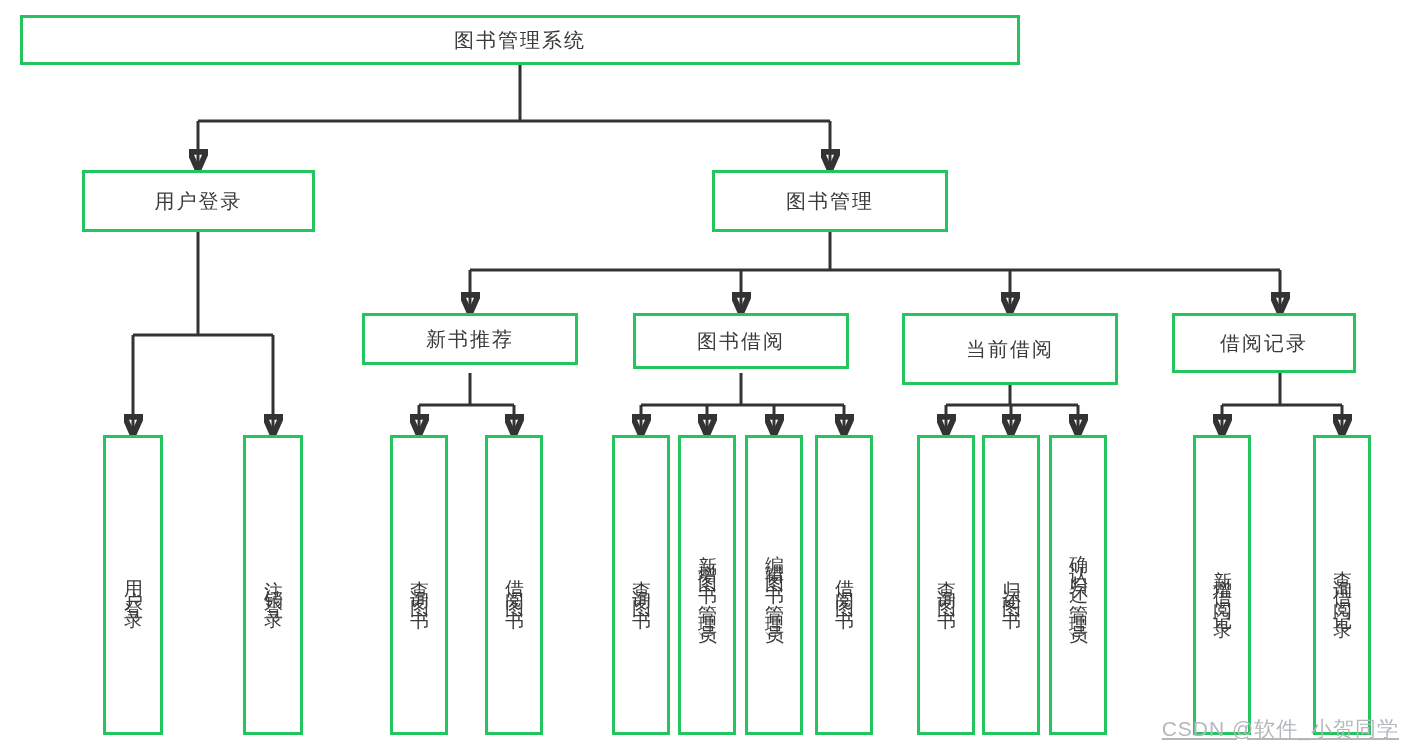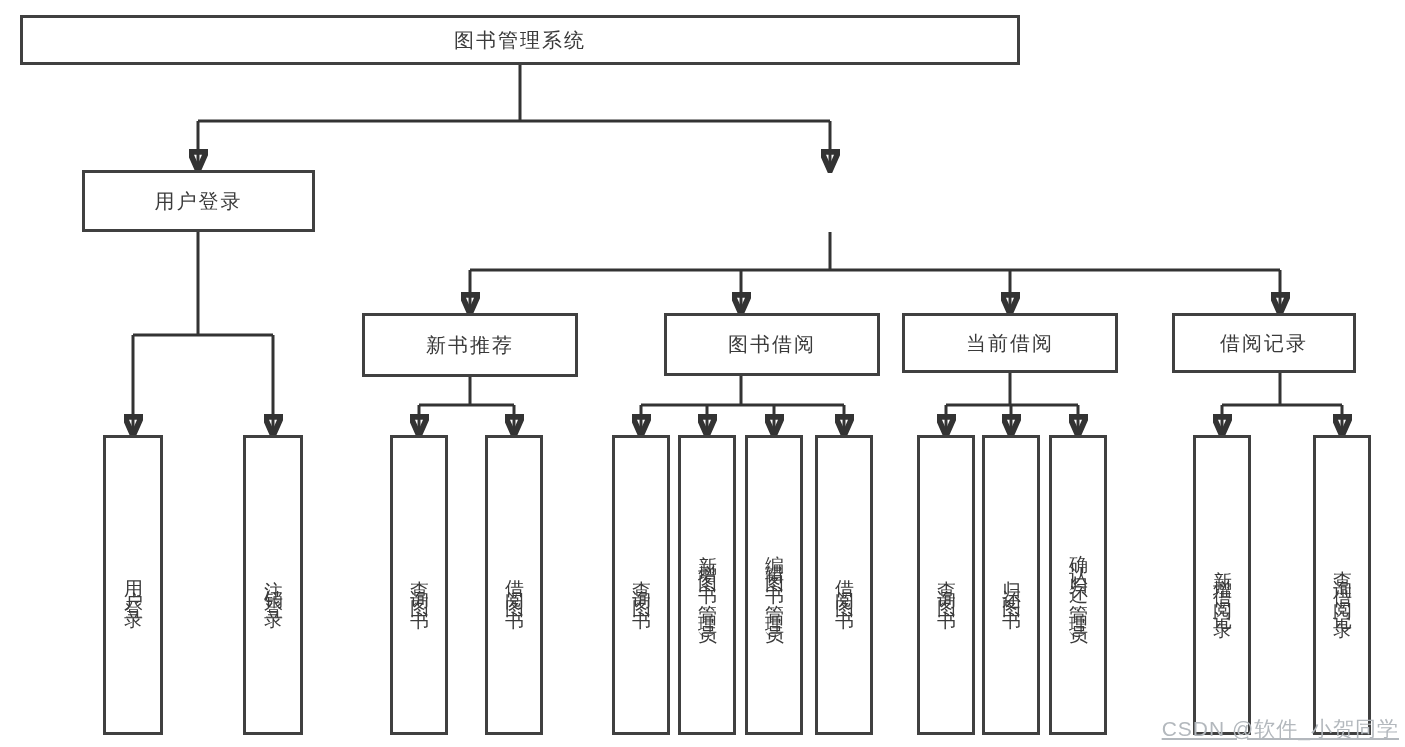--- a/index.html
+++ b/index.html
@@ -4,21 +4,21 @@
 <style>
   html,body { margin:0; padding:0; background:#ffffff; }
   .stage {
     position:relative; width:1405px; height:747px; background:#ffffff;
     font-family:"Liberation Sans","DejaVu Sans",sans-serif; overflow:hidden;
   }
   svg.connectors { position:absolute; left:0; top:0; z-index:0; }
   svg.connectors path, svg.connectors line { stroke:#333333; stroke-width:3; fill:none; }
   .node {
     position:absolute; z-index:1; box-sizing:border-box;
-    border:3px solid #404040; background:#ffffff;
+    border:3px solid #22c55e; background:#ffffff;
     display:flex; align-items:center; justify-content:center;
     color:#3a3a3a;
   }
   .h-node { font-size:20px; letter-spacing:2px; }
   .leaf { font-size:19px; }
   .v-label {
     writing-mode:vertical-rl; text-orientation:mixed;
     letter-spacing:10px; line-height:1.1; white-space:nowrap;
   }
   .watermark {
@@ -72,28 +72,31 @@
     <line x1="1342" y1="405" x2="1342" y2="433" marker-end="url(#arr)"></line>
   </svg>
 
   <div class="node h-node" style="left:20px; top:15px; width:1000px; height:50px;">
     <span>图书管理系统</span>
   </div>
 
   <div class="node h-node" style="left:82px; top:170px; width:233px; height:62px;">
     <span>用户登录</span>
   </div>
+  <div class="node h-node" style="left:712px; top:170px; width:236px; height:62px;">
+    <span>图书管理</span>
+  </div>
 
-  <div class="node h-node" style="left:362px; top:313px; width:216px; height:64px;">
+  <div class="node h-node" style="left:362px; top:313px; width:216px; height:52px;">
     <span>新书推荐</span>
   </div>
-  <div class="node h-node" style="left:633px; top:313px; width:216px; height:63px;margin-left:31px;">
+  <div class="node h-node" style="left:633px; top:313px; width:216px; height:56px;">
     <span>图书借阅</span>
   </div>
-  <div class="node h-node" style="left:902px; top:313px; width:216px; height:60px;">
+  <div class="node h-node" style="left:902px; top:313px; width:216px; height:72px;">
     <span>当前借阅</span>
   </div>
   <div class="node h-node" style="left:1172px; top:313px; width:184px; height:60px;">
     <span>借阅记录</span>
   </div>
 
   <div class="node leaf" style="left:103px; top:435px; width:60px; height:300px;">
     <span class="v-label">用户登录</span>
   </div>
   <div class="node leaf" style="left:243px; top:435px; width:60px; height:300px;">

